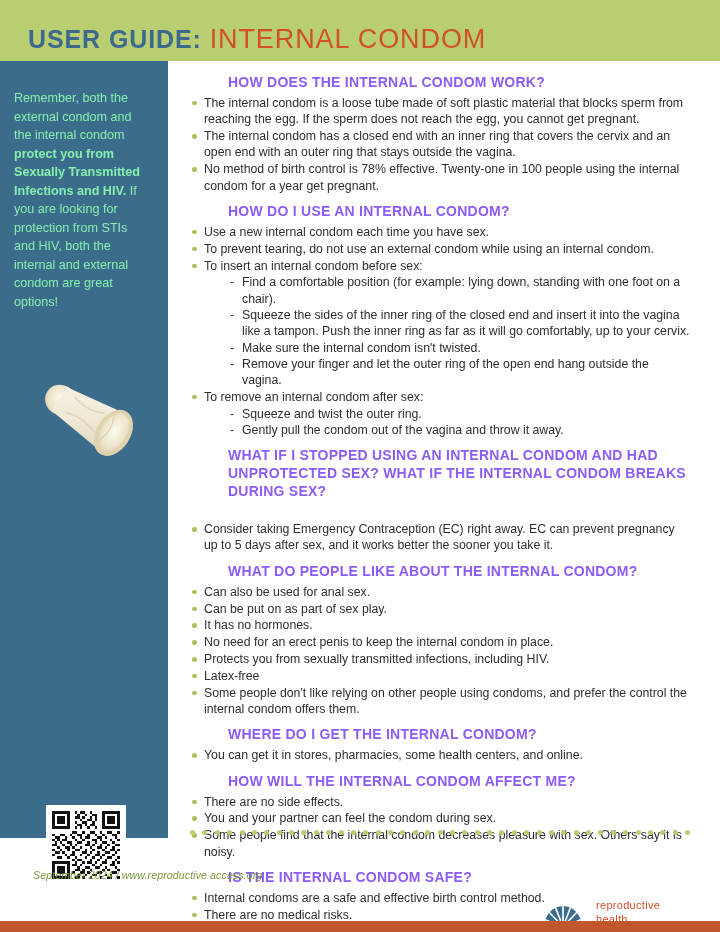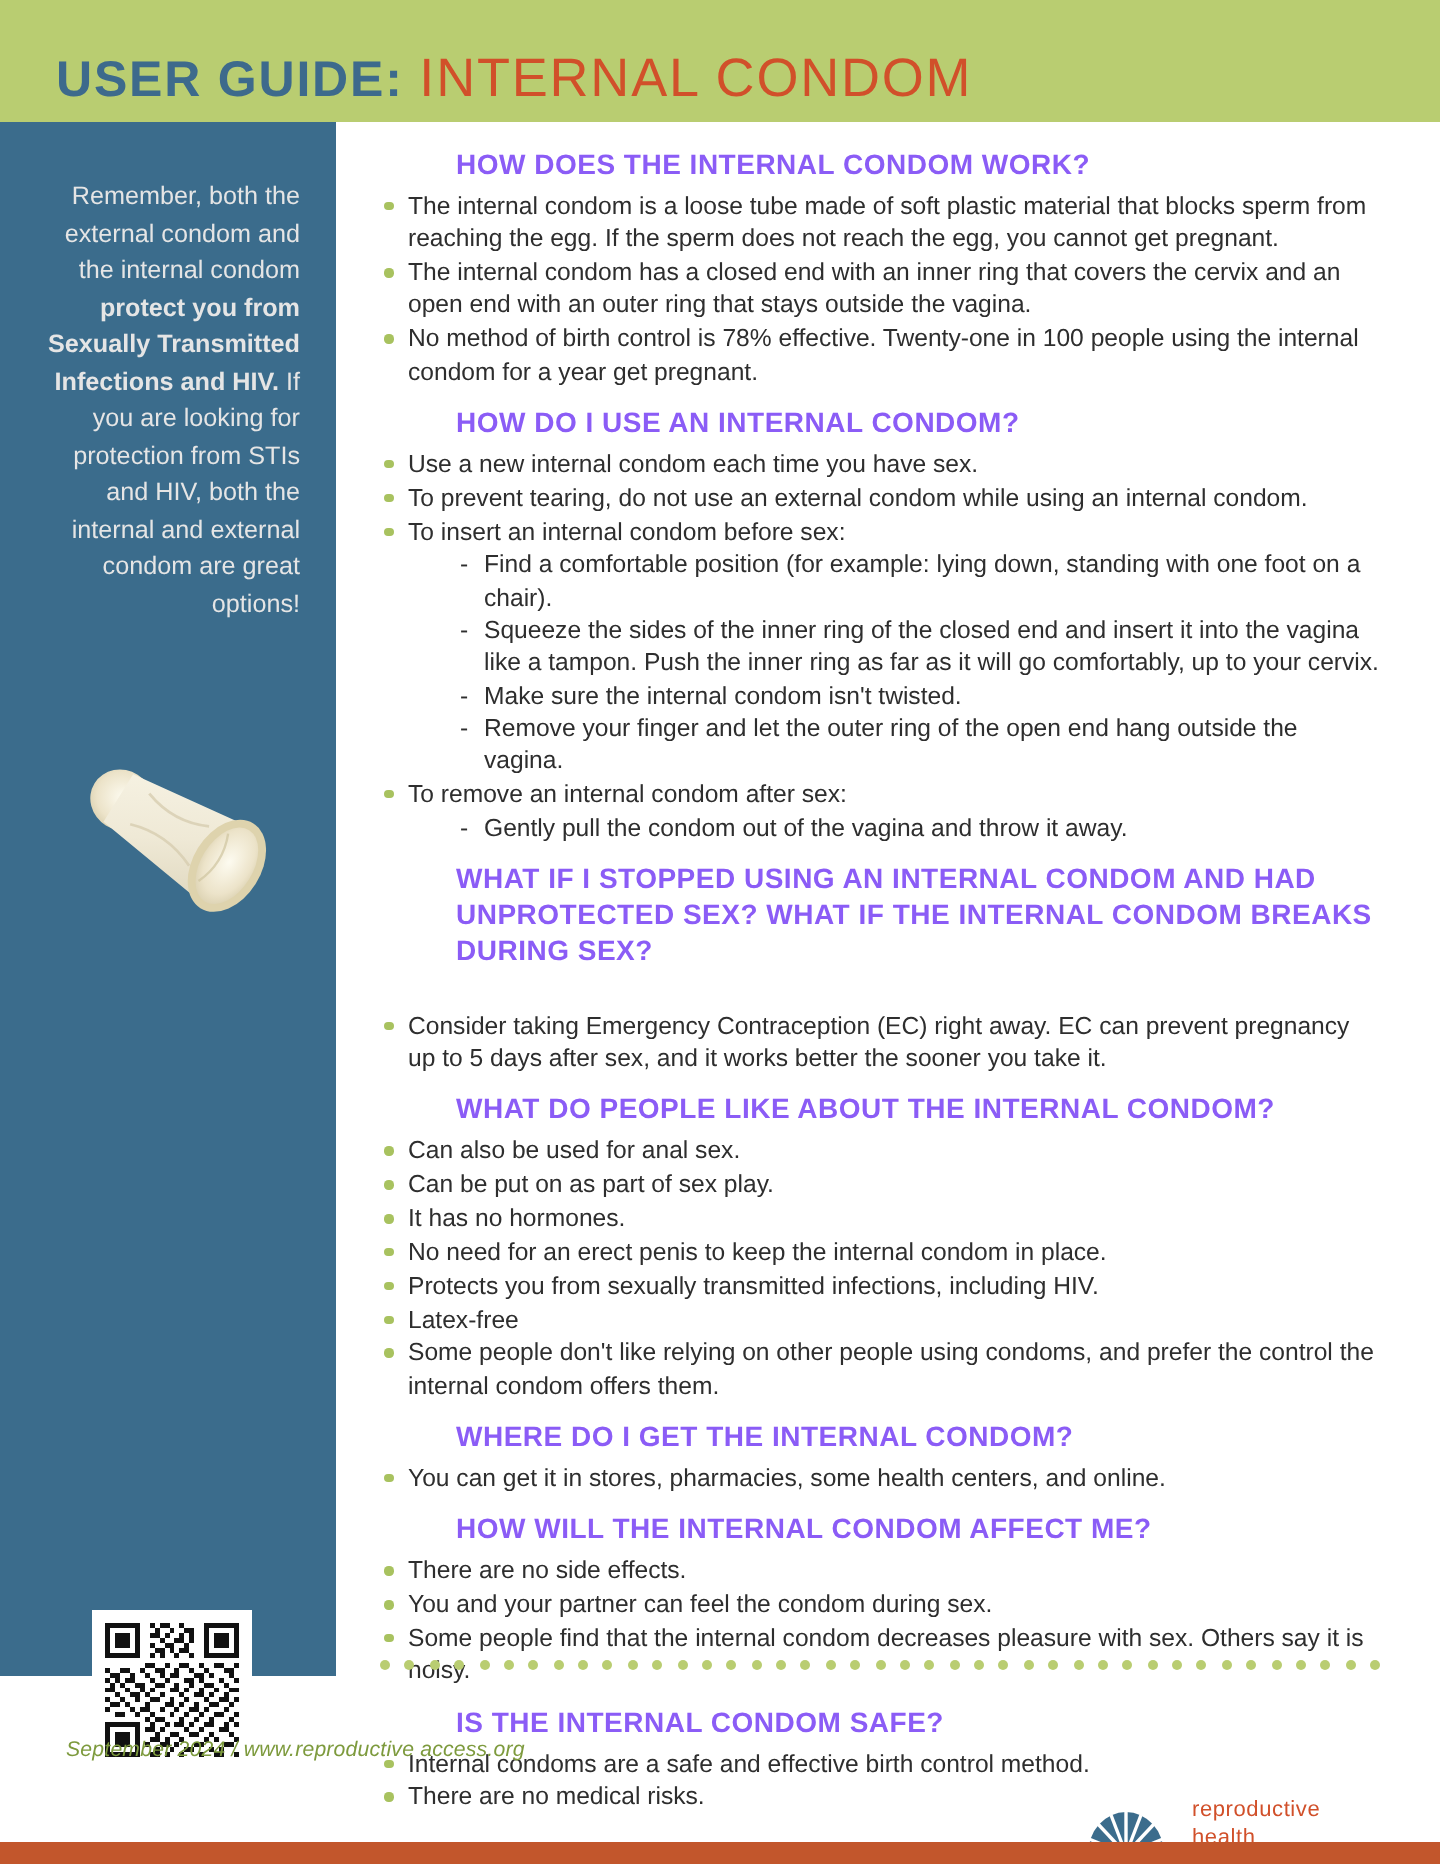--- a/index.html
+++ b/index.html
@@ -44,22 +44,22 @@
   .sidebar {
     position: absolute;
     left: 0; top: 61px;
     width: 168px; height: 777px;
     background: #3b6c8c;
   }
   .sidebar-note {
     position: absolute;
     left: 14px; top: 28px;
     width: 136px;
-    text-align: right;
-    color: #e5e5e5;
+    text-align: left;
+    color: #86efac;
     font-size: 12.6px;
     line-height: 1.47;
   }
   .sidebar-note b { font-weight: bold; }
 
   .condom-photo {
     position: absolute;
     left: 26px; top: 300px;
     width: 124px; height: 112px;
     overflow: hidden;
@@ -427,20 +427,21 @@
     <ul class="sublist">
       <li>Find a comfortable position (for example: lying down, standing with one foot on a chair).</li>
       <li>Squeeze the sides of the inner ring of the closed end and insert it into the vagina like a tampon. Push the inner ring as far as it will go comfortably, up to your cervix.</li>
       <li>Make sure the internal condom isn't twisted.</li>
       <li>Remove your finger and let the outer ring of the open end hang outside the vagina.</li>
     </ul>
     <ul class="blist">
       <li>To remove an internal condom after sex:</li>
     </ul>
     <ul class="sublist">
+      <li>Squeeze and twist the outer ring.</li>
       <li>Gently pull the condom out of the vagina and throw it away.</li>
     </ul>
   </div>
 
   <div class="sec-block">
     <div class="sec-head pad-b">WHAT IF I STOPPED USING AN INTERNAL CONDOM AND HAD UNPROTECTED SEX? WHAT IF THE INTERNAL CONDOM BREAKS DURING SEX?</div>
     <ul class="blist">
       <li>Consider taking Emergency Contraception (EC) right away. EC can prevent pregnancy up to 5 days after sex, and it works better the sooner you take it.</li>
     </ul>
   </div>

